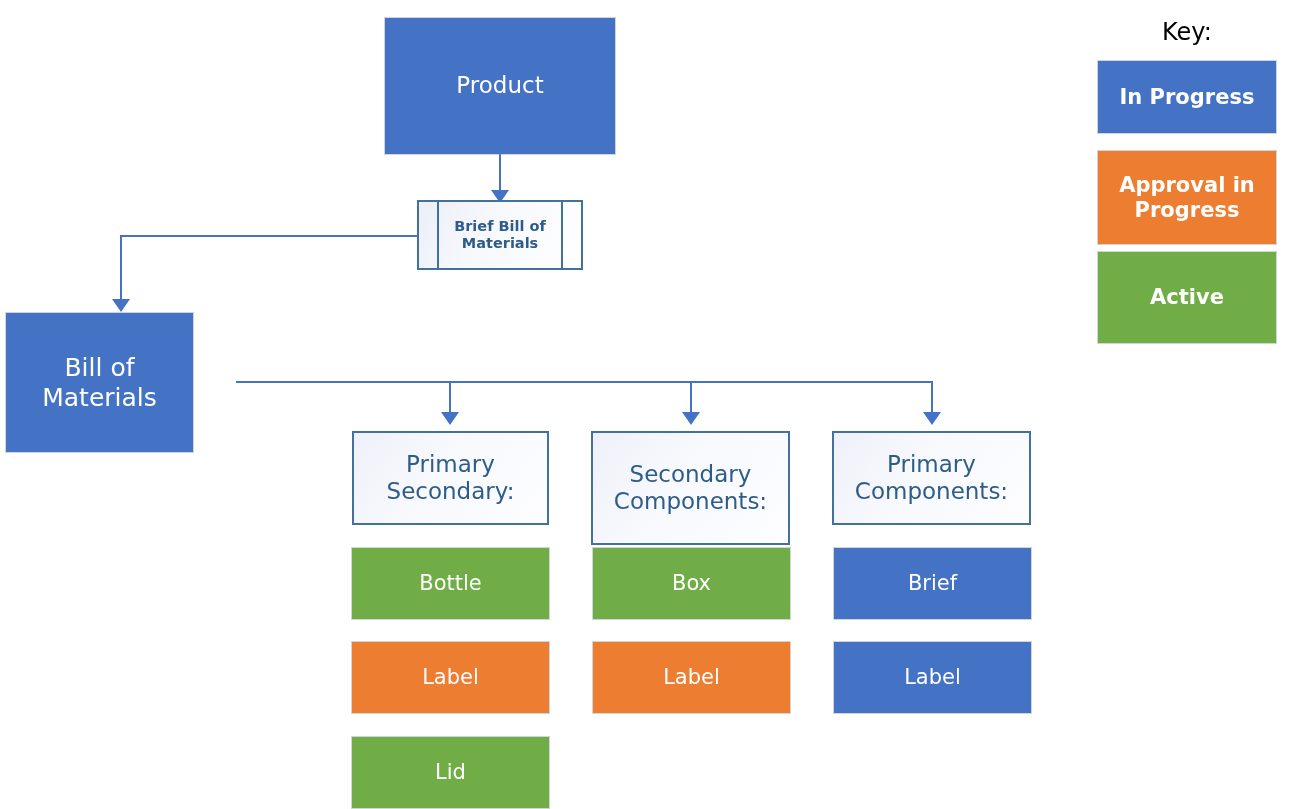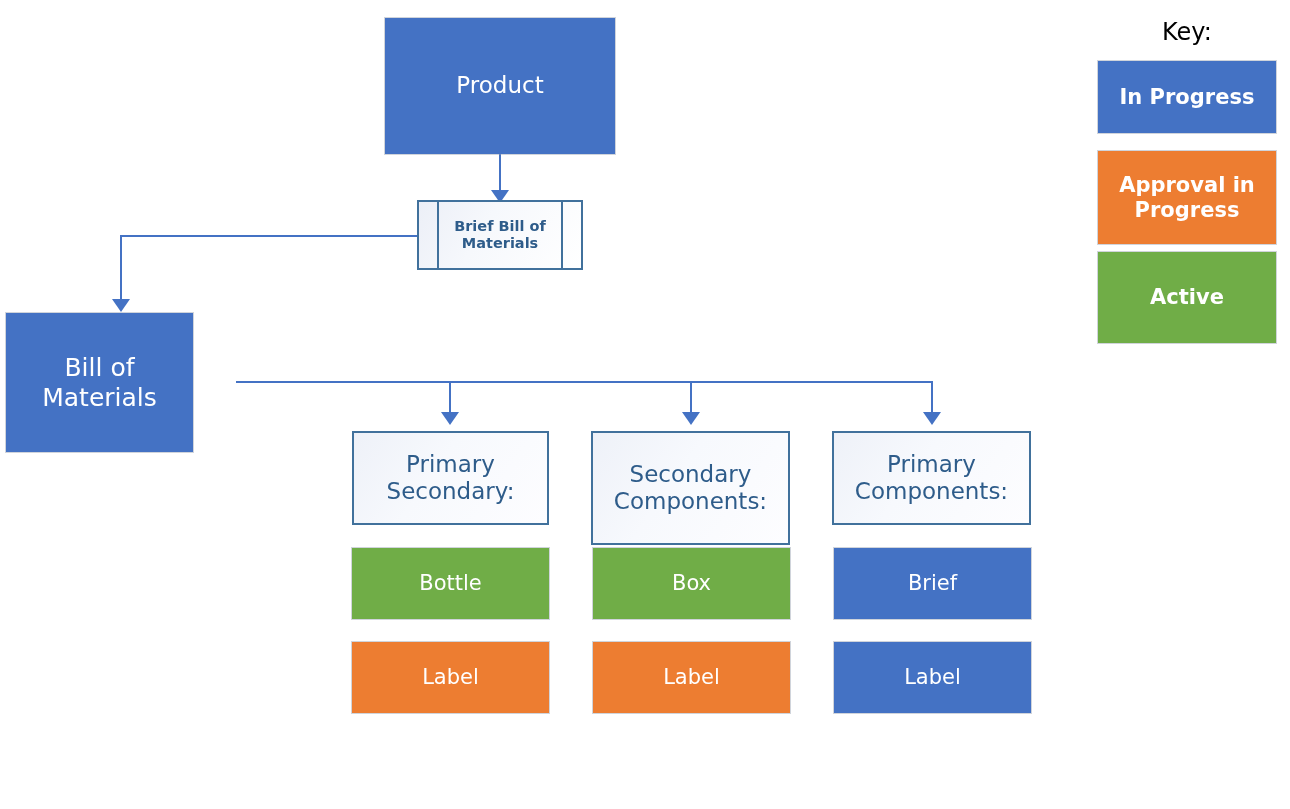--- a/index.html
+++ b/index.html
@@ -152,20 +152,23 @@
 Secondary:</div>
 
   <div class="node fill-green halo t-leaf" style="left:352px; top:548px; width:197px; height:71px;">
     <span>Bottle</span>
   </div>
 
   <div class="node fill-orange halo t-leaf" style="left:352px; top:642px; width:197px; height:71px;">
     <span>Label</span>
   </div>
 
+  <div class="node fill-green halo t-leaf" style="left:352px; top:737px; width:197px; height:71px;">
+    <span>Lid</span>
+  </div>
 
   <div class="node outline t-header" style="left:591px; top:431px; width:199px; height:114px; white-space:pre-line;">Secondary
 Components:</div>
 
   <div class="node fill-green halo t-leaf" style="left:593px; top:548px; width:197px; height:71px;">
     <span>Box</span>
   </div>
 
   <div class="node fill-orange halo t-leaf" style="left:593px; top:642px; width:197px; height:71px;">
     <span>Label</span>

